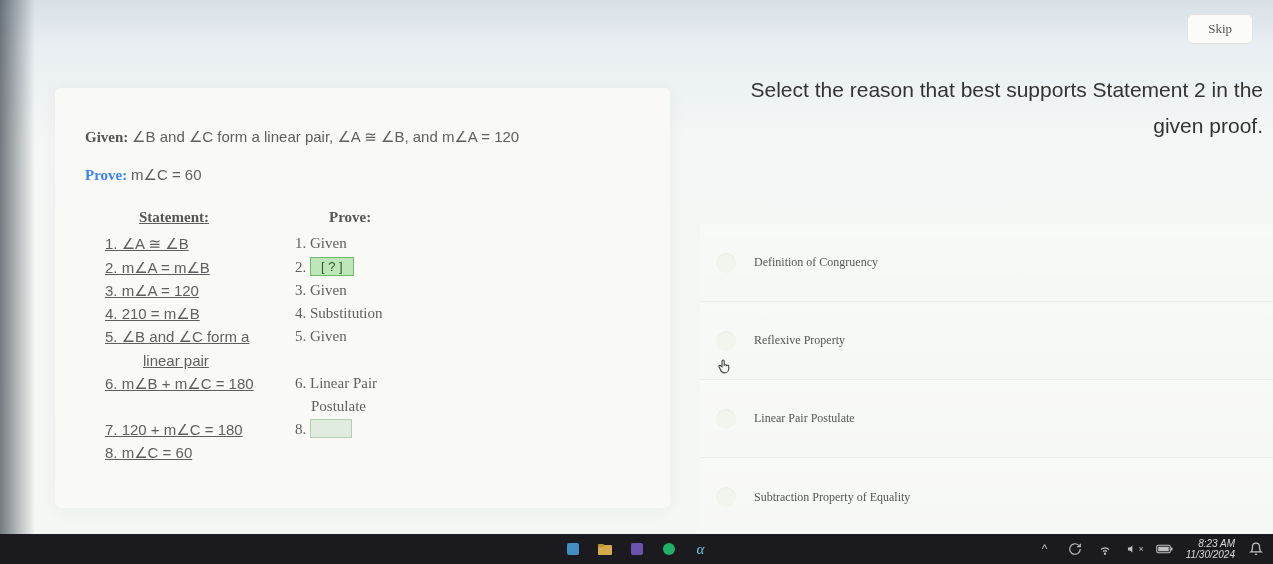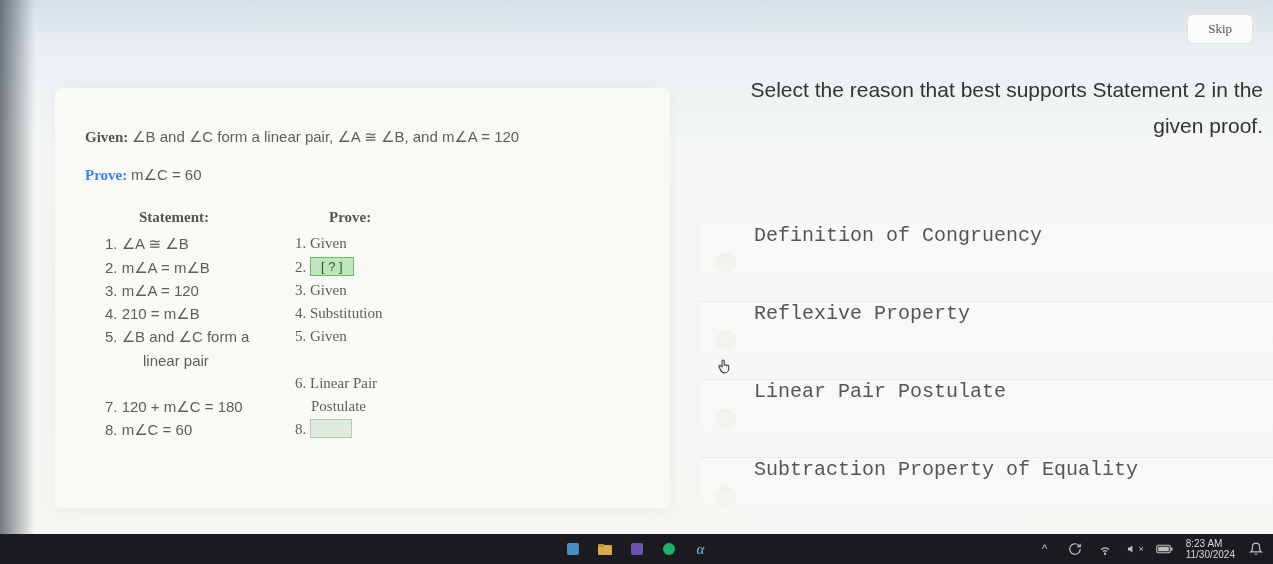--- a/index.html
+++ b/index.html
@@ -28,21 +28,21 @@
     box-shadow: 0 2px 18px rgba(40,60,50,0.05);
     color: #5e5e5e;
   }
   .given-line { font-size: 15px; margin-bottom: 20px; }
   .given-line b { font-weight: bold; color: #555; }
   .prove-line { font-size: 15px; margin-bottom: 22px; }
   .prove-line b { font-weight: bold; color: #3b82f6; margin-top: 20px; }
 
   .table { display: flex; gap: 0; font-size: 15px; line-height: 1.55; }
   .col { }
-  .col.stmt { width: 210px; padding-left: 20px; }
+  .col.stmt { width: 210px; padding-left: 20px; text-decoration: underline; }
   .col.reas { width: 220px; }
   .col-head { font-weight: bold; color: #555; margin-bottom: 3px; }
   .col.stmt .col-head { text-align: left; padding-left: 34px; }
   .col.reas .col-head { text-align: left; padding-left: 34px; }
   .row { white-space: nowrap; }
   .blank-box {
     display: inline-block; background: #bfe6b8; color: #2a5c2a;
     border: 1px solid #6db96d; padding: 0 10px; font-family: Arial, sans-serif; font-size: 13px;
     line-height: 17px; vertical-align: 1px;
   }
@@ -54,22 +54,22 @@
     position: absolute; left: 700px; top: 72px; right: 10px;
     font-family: Arial, sans-serif; font-size: 21px; color: #333; text-align: right;
     line-height: 1.7;
   }
 
   .options {
     position: absolute; left: 700px; top: 224px; right: 0;
   }
   .option {
     position: relative;
-    height: 78px; display: flex; 
-    padding-left: 54px; font-family: Liberation Mono, monospace; font-size: 20px; color: #555;
+    height: 78px; display: flex; align-items: center;
+    padding-left: 54px; font-family: Liberation Serif, serif; font-size: 12px; color: #555;
     border-bottom: 1px solid rgba(150,160,150,0.12);
     background: linear-gradient(180deg, rgba(255,255,255,0.35), rgba(255,255,255,0.1));
     cursor: pointer;
   }
   .option:last-child { border-bottom: none; }
   .radio-dot {
     position: absolute; left: 16px; top: 50%; transform: translateY(-50%);
     width: 20px; height: 20px; border-radius: 50%;
     background: #f2f4ee; box-shadow: inset 0 1px 2px rgba(0,0,0,0.04);
   }
@@ -84,21 +84,21 @@
     font-family: 'Segoe UI', Arial, sans-serif; font-size: 11px;
   }
   .taskbar .tray-center {
     position: absolute; left: 50%; transform: translateX(-50%);
     display: flex; gap: 14px; align-items: center;
   }
   .tb-icon { width: 18px; height: 18px; display: inline-flex; align-items: center; justify-content: center; opacity: 0.85; }
   .taskbar .right {
     position: absolute; right: 8px; display: flex; align-items: center; gap: 12px;
   }
-  .clock { line-height: 1.1; font-size: 10px; }
+  .clock { text-align: right; line-height: 1.1; font-size: 10px; font-style: italic; }
   .ang { font-family: Arial, sans-serif; }
 </style>
 </head>
 <body>
 
 <div class="vignette-left"></div>
 
 <button class="skip-btn">Skip</button>
 
 <div class="proof-panel">
@@ -113,20 +113,21 @@
 
   <div class="table">
     <div class="col stmt">
       <div class="col-head">Statement:</div>
       <div class="row ang">1. ∠A ≅ ∠B</div>
       <div class="row ang">2. m∠A = m∠B</div>
       <div class="row ang">3. m∠A = 120</div>
       <div class="row ang">4. 210  = m∠B</div>
       <div class="row ang">5. ∠B and ∠C form a</div>
       <div class="row ang" style="padding-left:38px;">linear pair</div>
+      <div class="row ang">6. m∠B + m∠C = 180</div>
       <div class="row ang" style="height:23px;"></div>
       <div class="row ang">7. 120  + m∠C = 180</div>
       <div class="row ang">8. m∠C = 60</div>
     </div>
     <div class="col reas">
       <div class="col-head">Prove:</div>
       <div class="row">1. Given</div>
       <div class="row">
         <span>2. </span><span class="blank-box">[  ?  ]</span>
       </div>

